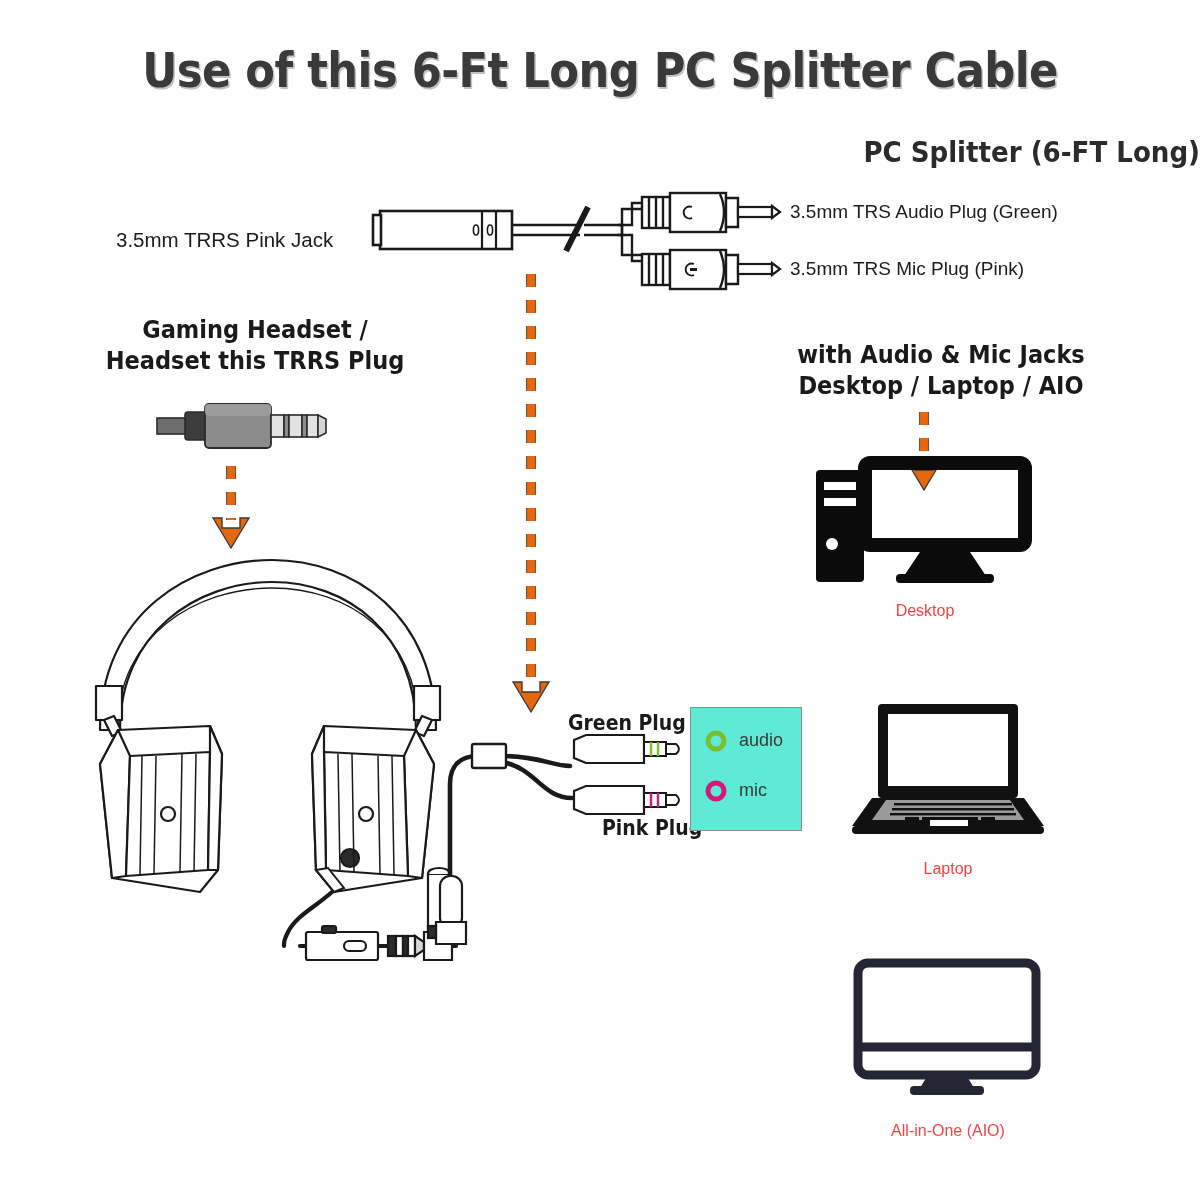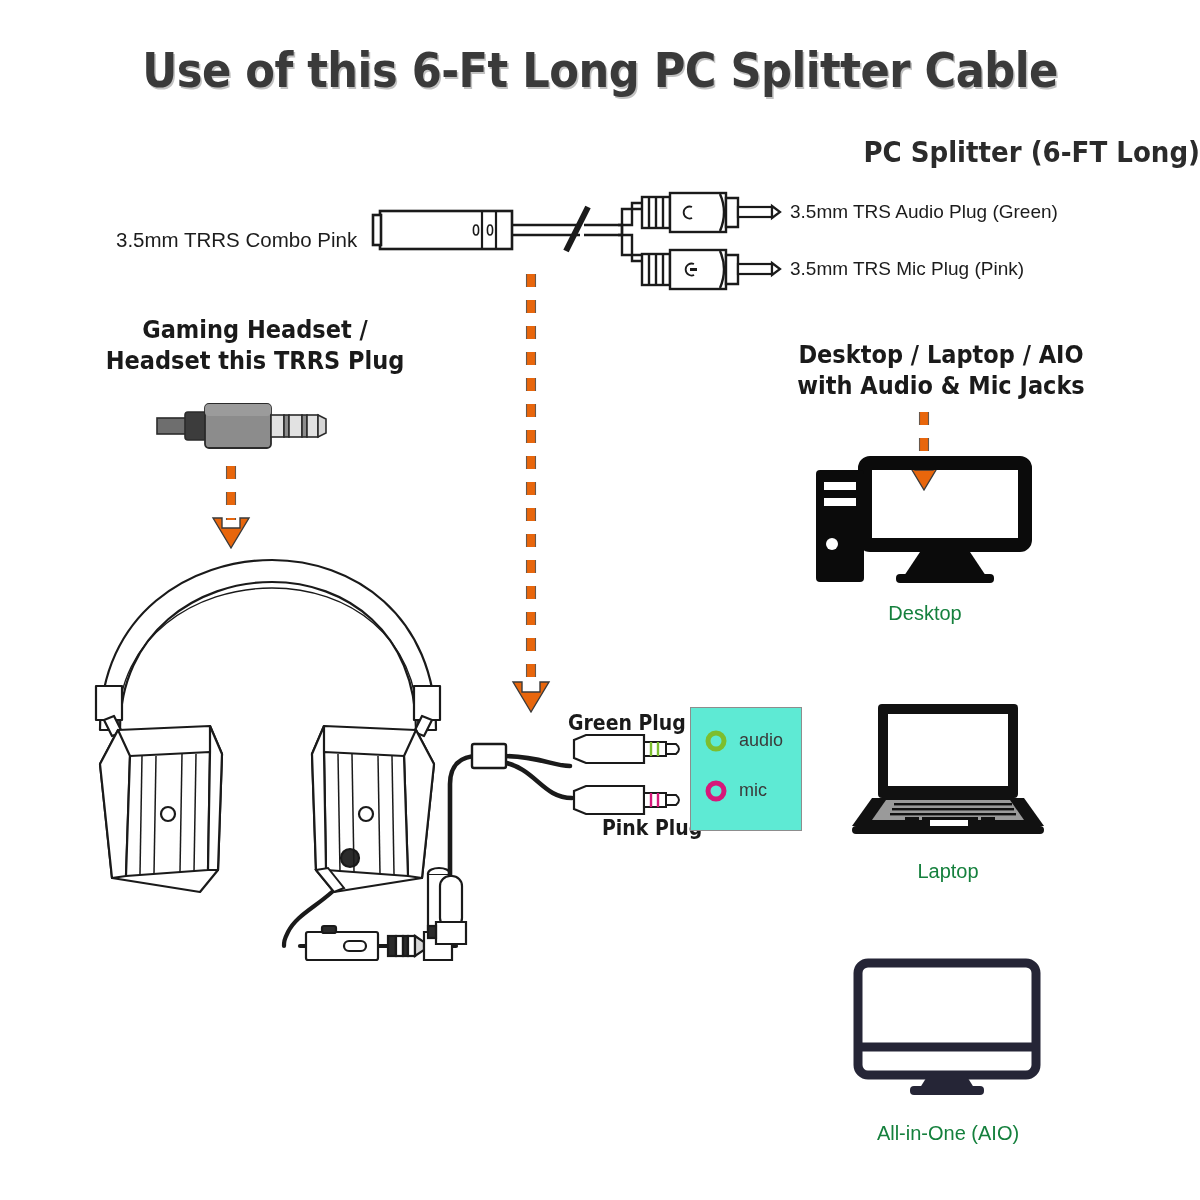--- a/index.html
+++ b/index.html
@@ -40,33 +40,33 @@
   .plug-lbl{
     font-family:"DejaVu Sans Condensed","Liberation Sans",sans-serif;
     font-size:21px;font-weight:bold;color:#1a1a1a;white-space:nowrap;
   }
   .jack-lbl{
     font-family:"Liberation Sans",sans-serif;
     font-size:18px;color:#3a3a3a;white-space:nowrap;
   }
   .dev-cap{
     font-family:"Liberation Sans",sans-serif;
-    font-size:20px;color:#15803d;text-align:center;white-space:nowrap;
+    font-size:16px;color:#ef4444;text-align:center;white-space:nowrap;
   }
   svg{display:block;overflow:visible;}
 </style>
 </head>
 <body>
 
 <div class="stage">
 
   <div class="abs" id="main-title">Use of this 6-Ft Long PC Splitter Cable</div>
   <div class="abs" id="splitter-title">PC Splitter (6-FT Long)</div>
 
-  <div class="abs lbl lbl-20" style="left:116px;top:228px;">3.5mm TRRS Combo Pink</div>
+  <div class="abs lbl lbl-20" style="left:116px;top:228px;">3.5mm TRRS Pink Jack</div>
 
   <svg class="abs" style="left:370px;top:185px;" width="420" height="110" viewBox="0 0 420 110">
     <g fill="#ffffff" stroke="#1a1a1a" stroke-width="2.6">
 
       <rect x="10" y="26" width="132" height="38"></rect>
 
       <rect x="3" y="30" width="8" height="30"></rect>
 
       <line x1="112" y1="26" x2="112" y2="64" stroke-width="2.2"></line>
       <line x1="126" y1="26" x2="126" y2="64" stroke-width="2.2"></line>
@@ -292,22 +292,22 @@
     </div>
     <div class="abs" style="left:14px;top:72px;">
       <svg class="abs" style="left:0;top:0;" width="22" height="22" viewBox="0 0 22 22">
         <circle cx="11" cy="11" r="8" fill="none" stroke="#d6187a" stroke-width="5"></circle>
       </svg>
       <span class="abs jack-lbl" style="left:34px;top:0px;">mic</span>
     </div>
   </div>
 
   <div class="abs hdr-bold" style="left:726px;top:340px;width:430px;">
+    <div>with Audio &amp; Mic Jacks</div>
     <div>Desktop / Laptop / AIO</div>
-    <div>with Audio &amp; Mic Jacks</div>
   </div>
 
   <svg class="abs" style="left:900px;top:408px;" width="48" height="92" viewBox="0 0 48 92">
     <line x1="24" y1="4" x2="24" y2="54" stroke="#e8660c" stroke-width="9" stroke-dasharray="13 13"></line>
     <g stroke="#3a3a3a" stroke-width="1.1" opacity="0.75">
       <line x1="19.5" y1="4" x2="19.5" y2="54" stroke-dasharray="13 13"></line>
       <line x1="28.5" y1="4" x2="28.5" y2="54" stroke-dasharray="13 13"></line>
     </g>
     <path d="M6 52 L24 82 L42 52 L33 52 L33 62 L15 62 L15 52 Z" fill="#e8660c" stroke="#3a3a3a" stroke-width="1.4"></path>
   </svg>

